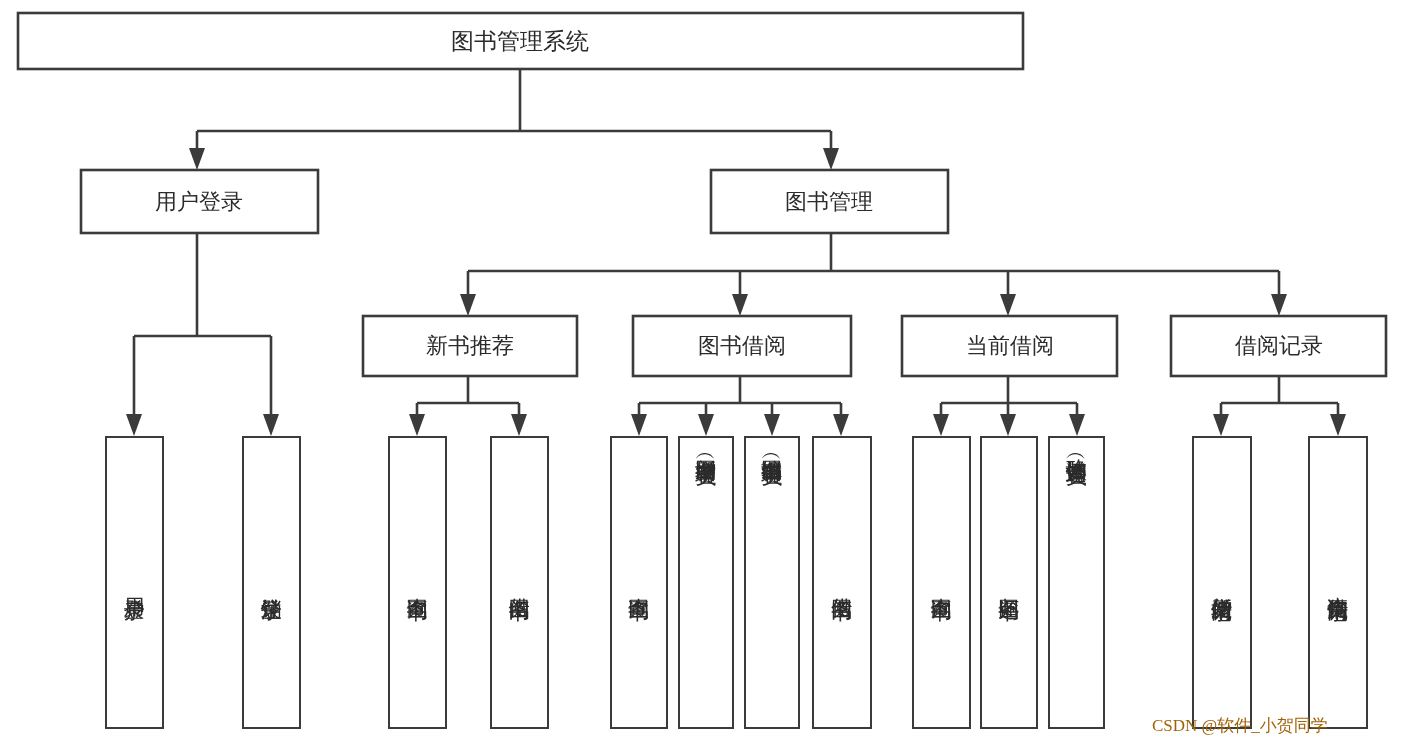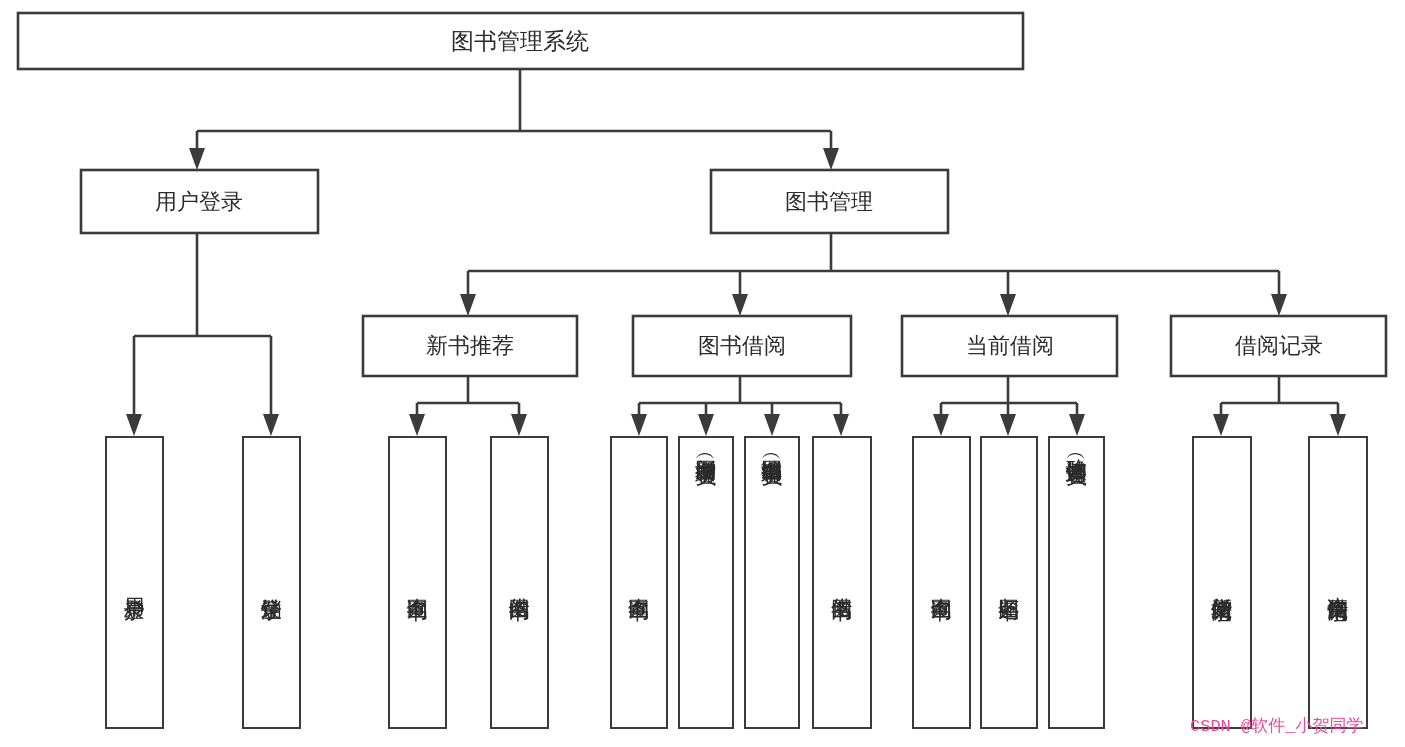--- a/index.html
+++ b/index.html
@@ -74,25 +74,25 @@
     line-height: 1.13;
     color: #2b2b2b;
     writing-mode: vertical-rl;
     text-orientation: upright;
     letter-spacing: 1px;
     white-space: nowrap;
     padding: 4px 0;
   }
   .watermark {
     position: absolute;
-    left: 1190px;
+    left: 1152px;
     top: 714px;
-    font-family: Liberation Mono, monospace;
+    font-family: Liberation Serif, serif;
     font-size: 17px;
-    color: #ec4899;
+    color: #a16207;
     white-space: nowrap;
     pointer-events: none;
   }
 </style>
 </head>
 <body>
 
 <div id="diagram-root">
 
   <svg class="diagram-canvas" viewBox="0 0 1405 747" xmlns="http://www.w3.org/2000/svg">

